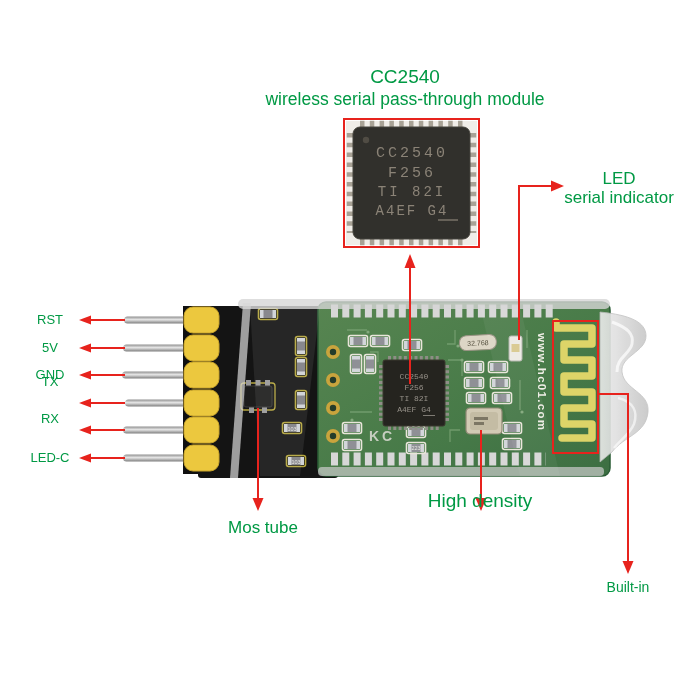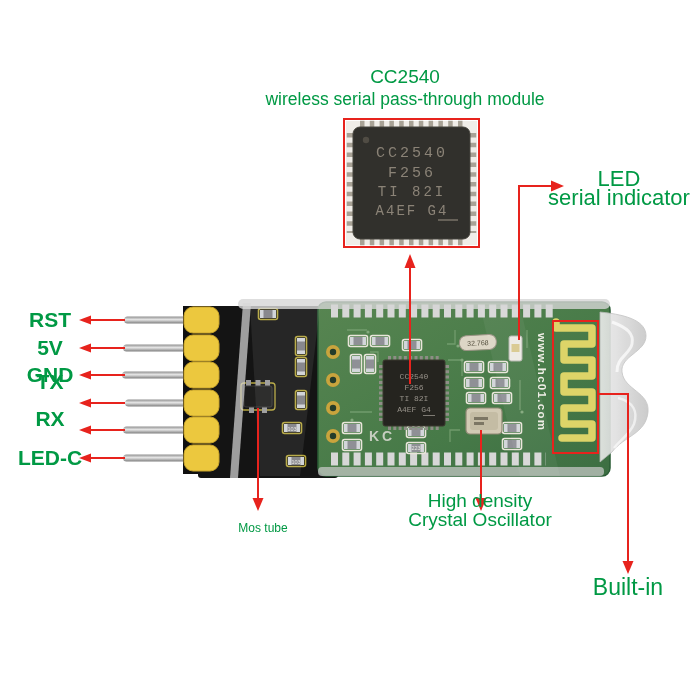--- a/index.html
+++ b/index.html
@@ -7,25 +7,25 @@
     --accent-red:#e7231d;
   }
   html,body{margin:0;padding:0;background:#fff;}
   .stage{
     position:relative;width:700px;height:700px;background:#fff;overflow:hidden;
     font-family:"Liberation Sans",sans-serif;
   }
   .glabel{position:absolute;color:var(--accent-green);text-align:center;}
   .title-block{left:105px;top:66px;width:600px;line-height:22px;font-size:17.5px;}
   .title-block .t1{font-size:19px;}
-  .pinlab{width:88px;left:6px;height:22px;line-height:22px;font-size:21px;font-weight:bold;}
-  .led-block{left:545px;top:169px;width:148px;line-height:19px;font-size:22px;}
-  .mos-block{left:201px;top:517px;width:124px;height:22px;line-height:22px;font-size:12px;}
+  .pinlab{width:88px;left:6px;height:22px;line-height:22px;font-size:13px;}
+  .led-block{left:545px;top:169px;width:148px;line-height:19px;font-size:17px;}
+  .mos-block{left:201px;top:517px;width:124px;height:22px;line-height:22px;font-size:17px;}
   .xtal-block{left:388px;top:491px;width:184px;line-height:19px;font-size:19px;}
-  .ant-block{left:558px;top:578px;width:140px;line-height:19px;font-size:23px;}
+  .ant-block{left:558px;top:578px;width:140px;line-height:19px;font-size:14px;}
   svg{position:absolute;left:0;top:0;}
   .ann{stroke:var(--accent-red);stroke-width:2;fill:none;}
   .ann-head{fill:var(--accent-red);stroke:none;}
   .ann-box{stroke:var(--accent-red);stroke-width:2;fill:none;}
   .chiptext{font-family:"Liberation Mono",monospace;fill:#8b8377;}
   .boardchiptext{font-family:"Liberation Mono",monospace;fill:#97928a;}
   .smdlbl{font-size:5.5px;fill:#e8e8e2;font-family:"Liberation Sans",sans-serif;}
 </style>
 </head>
 <body>
@@ -277,20 +277,19 @@
 
   <div class="glabel led-block">
     <div>LED</div>
     <div>serial indicator</div>
   </div>
 
   <div class="glabel mos-block">Mos tube</div>
 
   <div class="glabel xtal-block">
     <div>High density</div>
-    <div>Crystal Oscillator</div>
   </div>
 
   <div class="glabel ant-block">
     <div>Built-in</div>
   </div>
 
 </div>
 
 </body></html>

